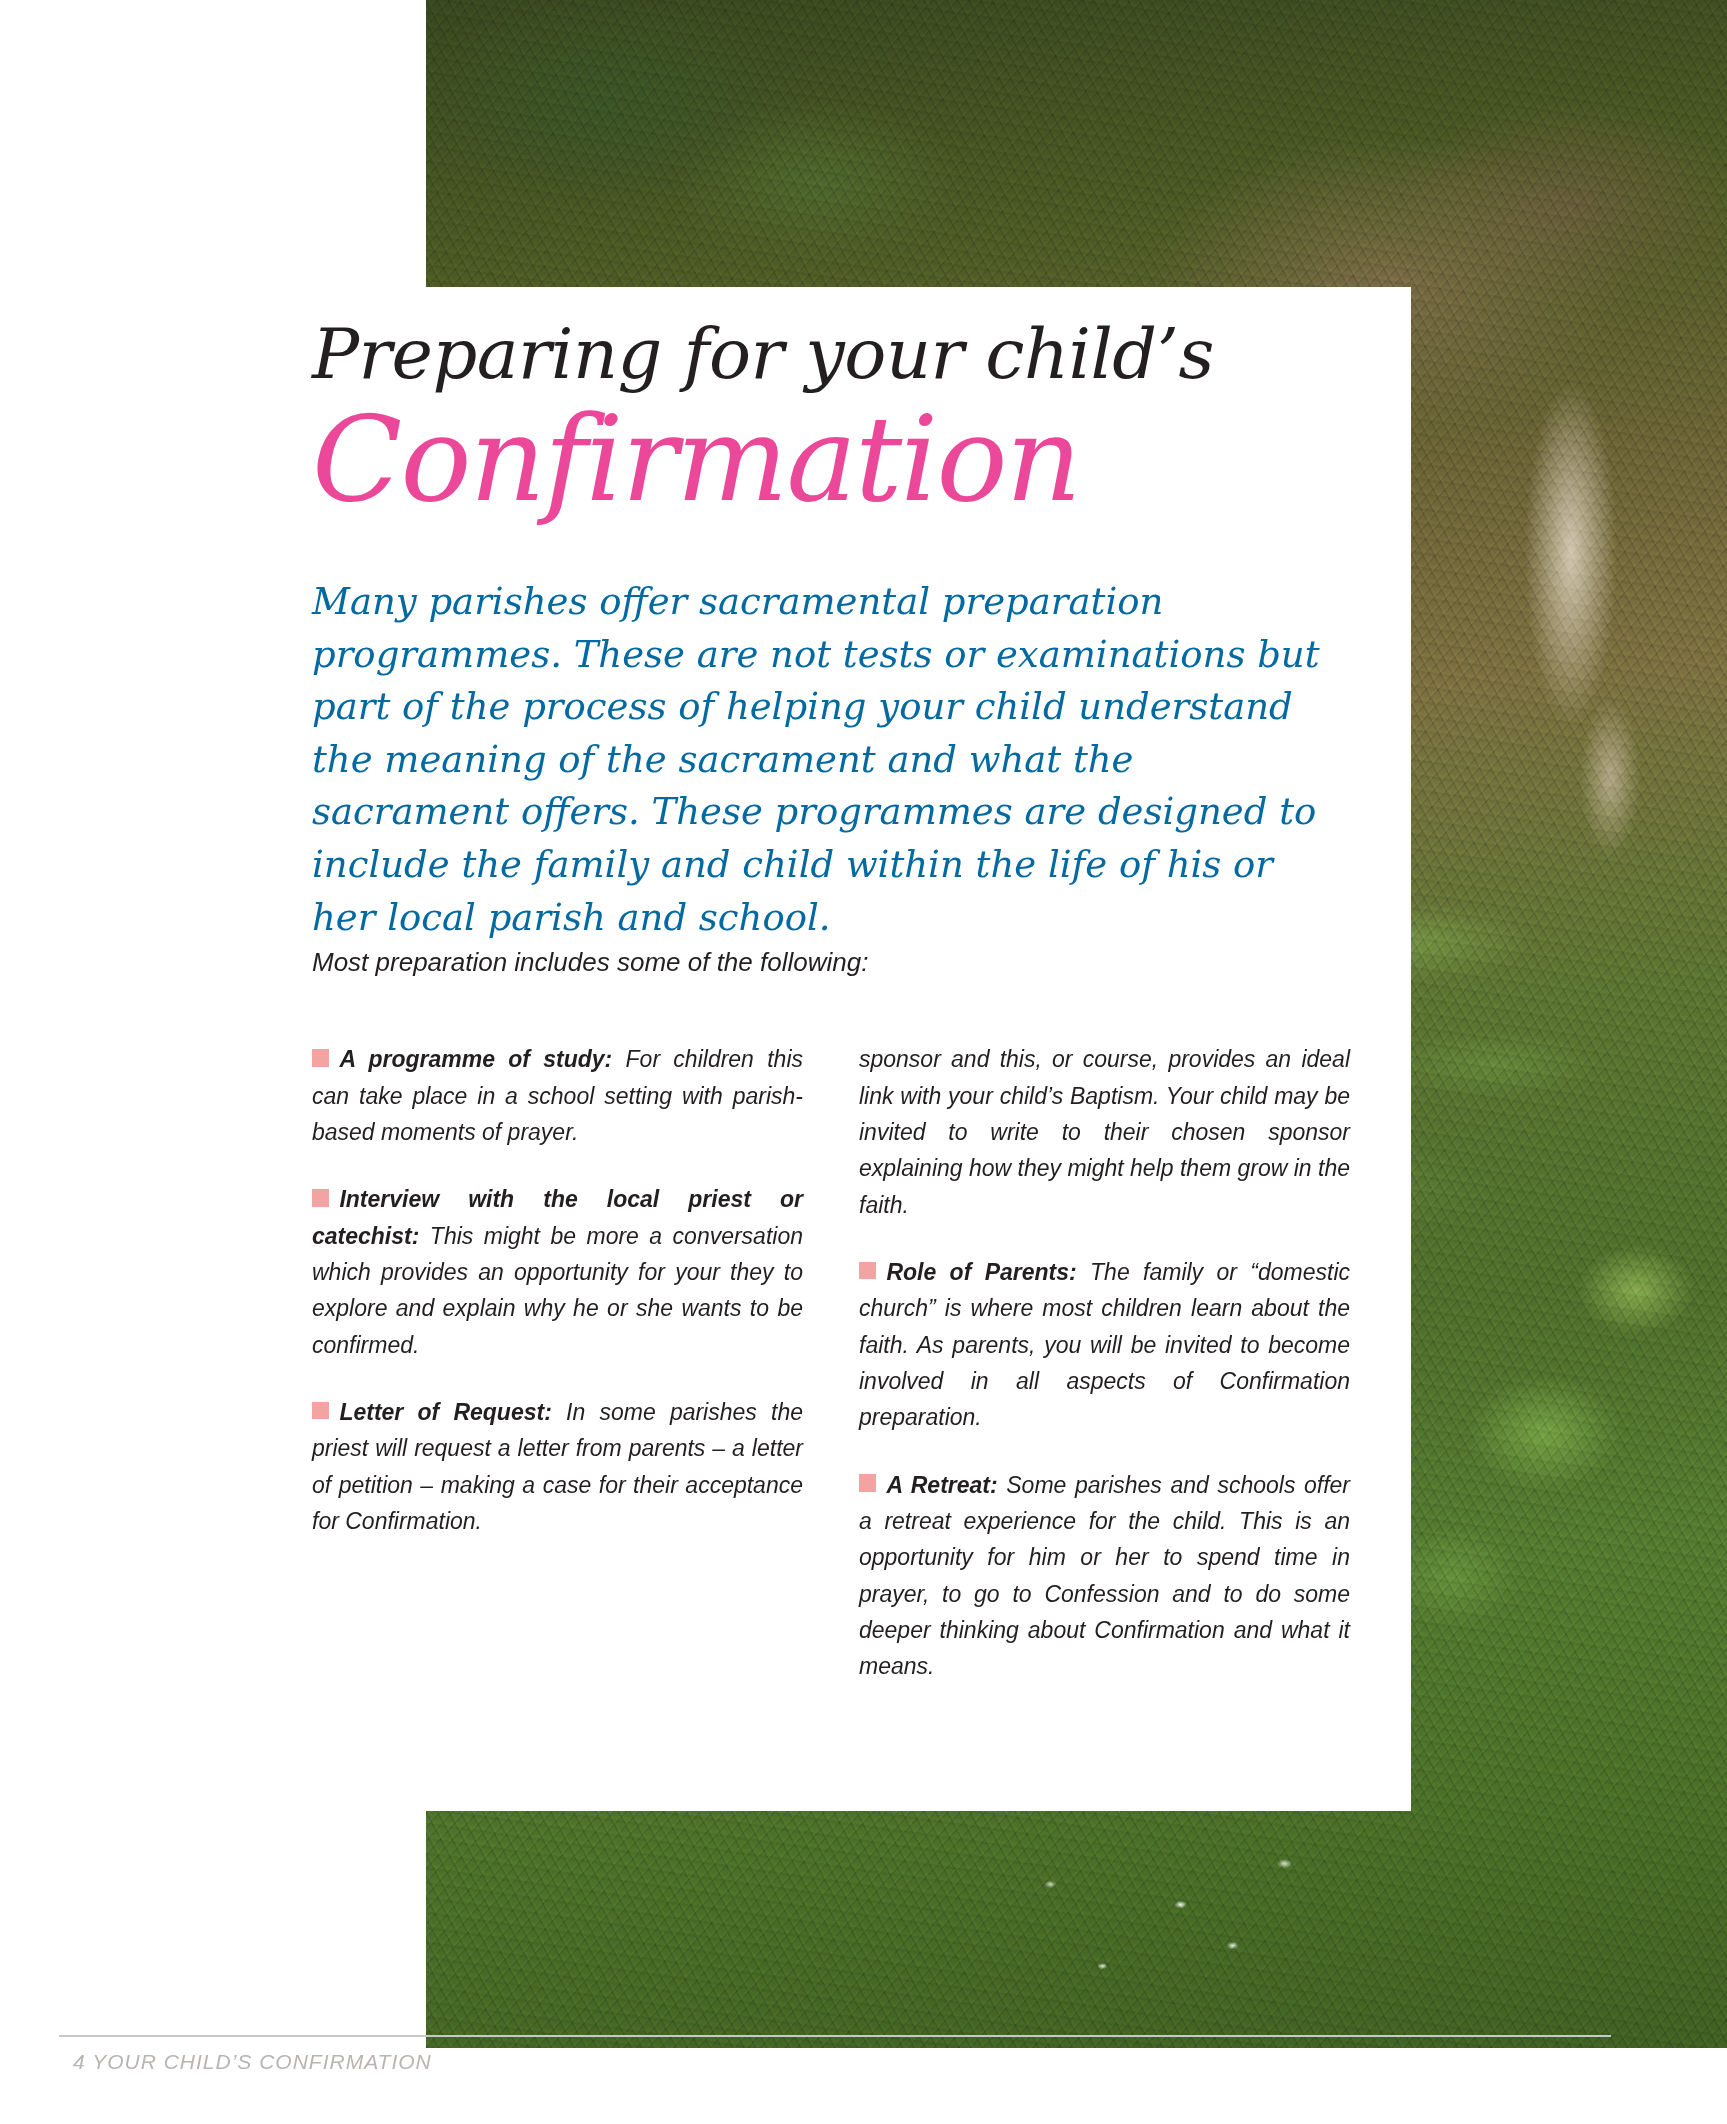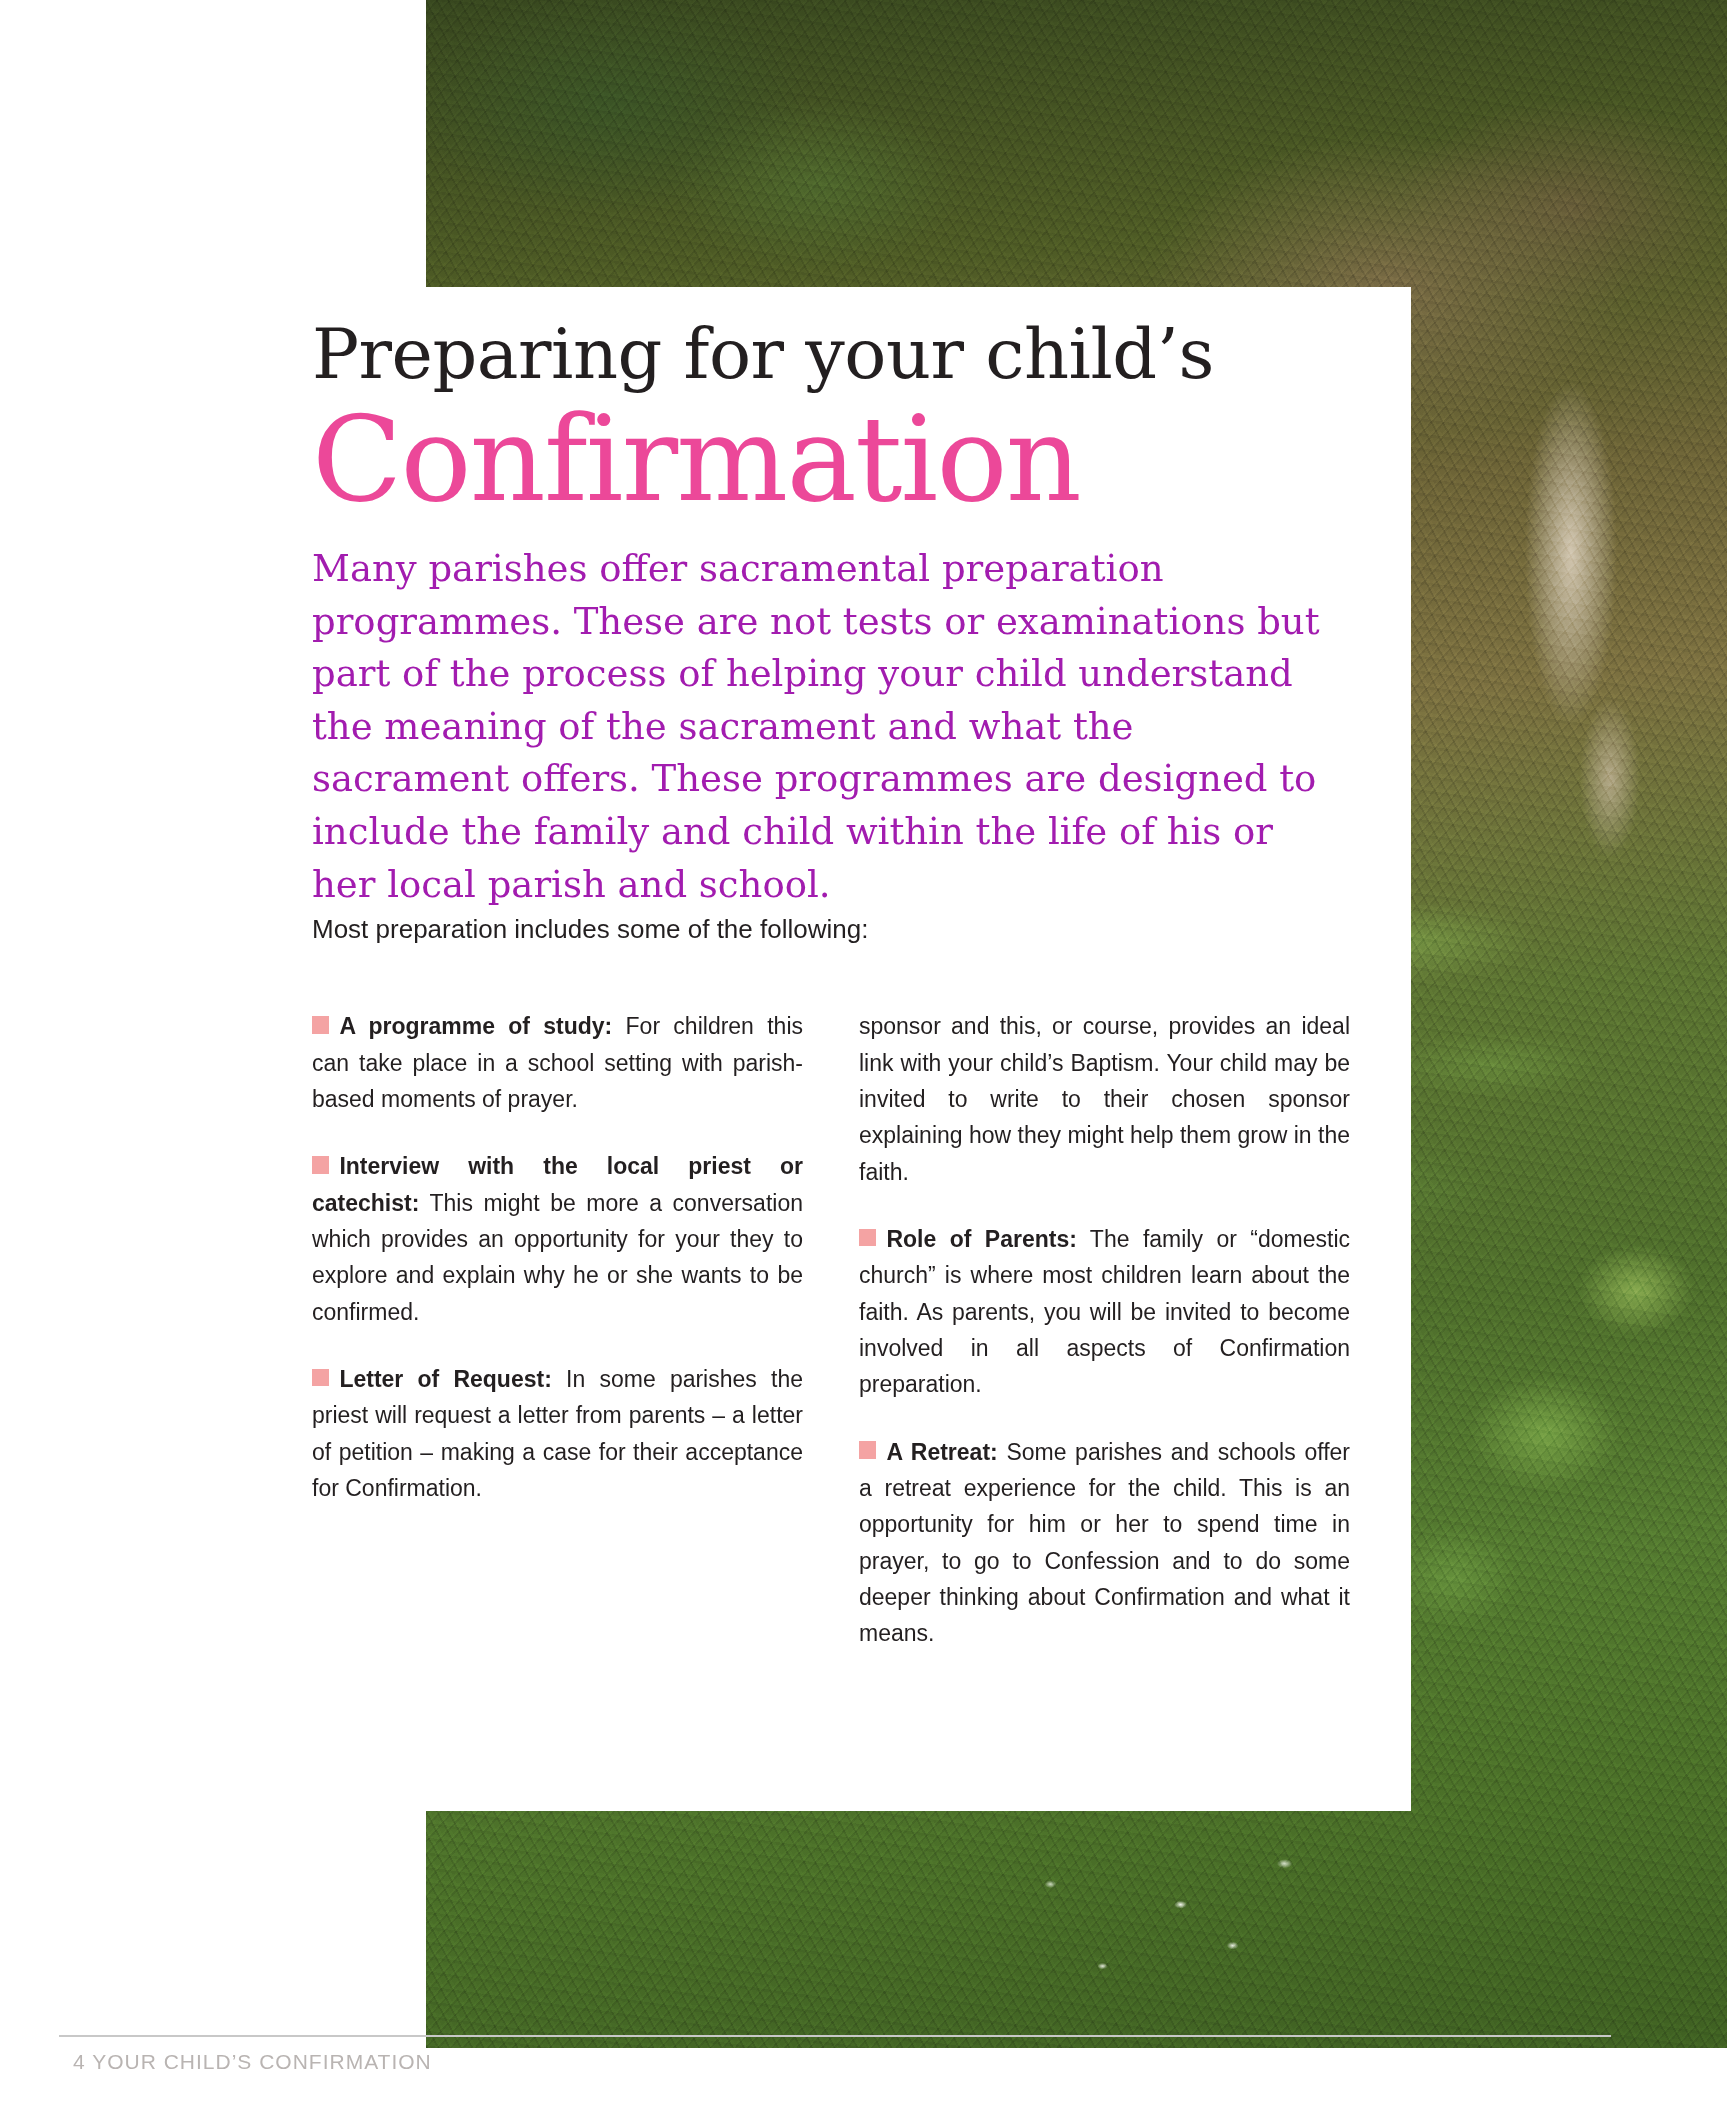--- a/index.html
+++ b/index.html
@@ -11,20 +11,21 @@
     font-family: "Liberation Sans", sans-serif;
     overflow: hidden;
   }
 
   .page {
     position: relative;
     width: 1727px;
     height: 2124px;
     background: #ffffff;
     overflow: hidden;
+    font-style: italic;
   }
 
   
   .photo {
     position: absolute;
     left: 426px;
     top: 0;
     width: 1301px;
     height: 2048px;
     background:
@@ -108,22 +109,22 @@
     line-height: 1.08;
     letter-spacing: -1.8px;
     color: #ec4899;
     margin-top: 5.5px;
   }
 
   .standfirst {
     font-family: "DejaVu Serif", serif;
     font-size: 37px;
     line-height: 1.42;
-    color: #a21caf;
-    margin-top: 20px;
+    color: #0369a1;
+    margin-top: 53px;
     width: 1029px;
   }
 
   .lead-note {
     font-family: "Liberation Sans", sans-serif;
     font-size: 26px;
     line-height: 1.4;
     color: #231f20;
   }
 

